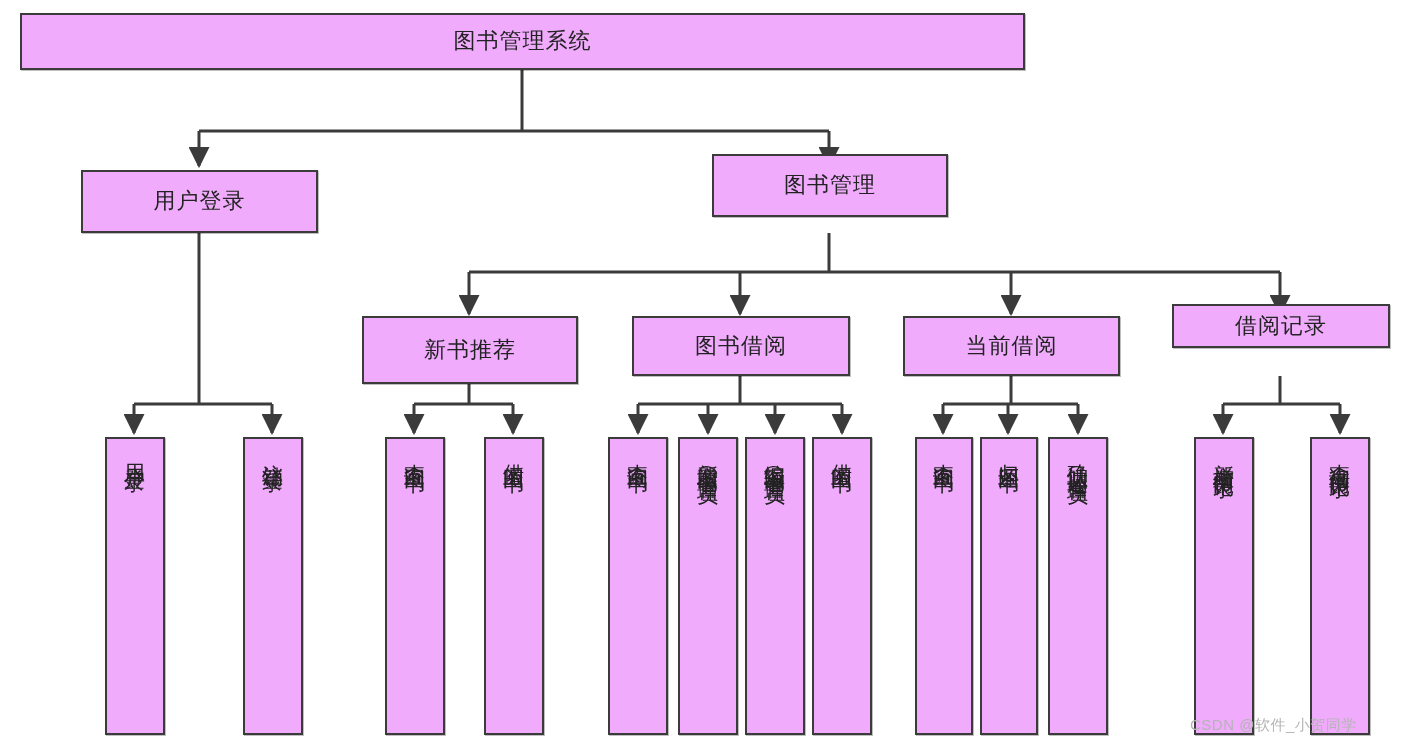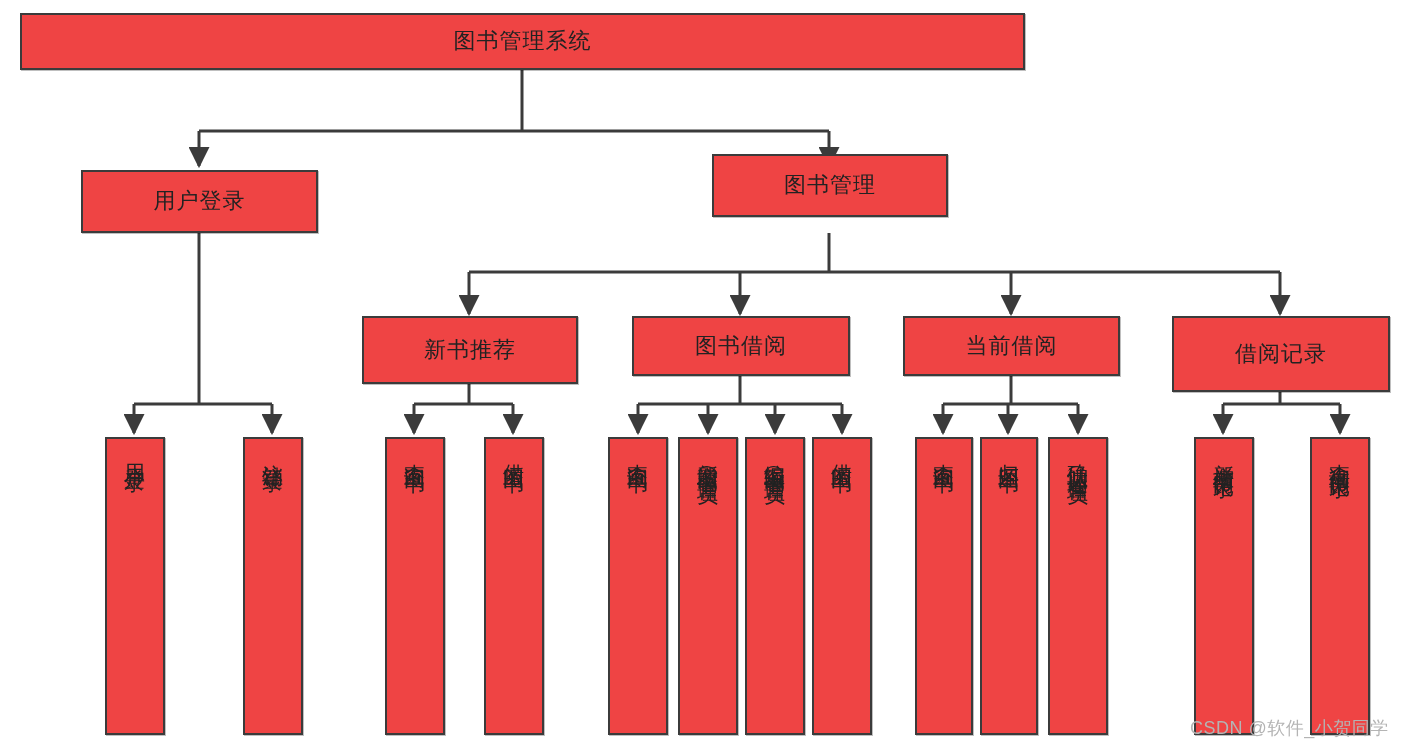--- a/index.html
+++ b/index.html
@@ -21,21 +21,21 @@
     position: absolute;
     left: 0;
     top: 0;
     width: 1405px;
     height: 747px;
     pointer-events: none;
   }
   .node {
     position: absolute;
     box-sizing: border-box;
-    background: #ef4444;
+    background: #f0abfc;
     border: 2px solid #3b3b3b;
     display: flex;
     align-items: center;
     justify-content: center;
     color: #2b2b2b;
     box-shadow: 1px 1px 0 rgba(0,0,0,0.25);
   }
   .node .label {
     font-size: 22px;
     line-height: 1.22;
@@ -52,21 +52,21 @@
   }
   .node.vertical .label {
     writing-mode: vertical-rl;
     text-orientation: upright;
     font-size: 21px;
     letter-spacing: 3px;
     line-height: 1;
   }
   .watermark {
     position: absolute;
-    font-size: 18px;
+    font-size: 15px;
     color: #b4b4b4;
     white-space: nowrap;
     letter-spacing: 0.5px;
   }
 </style>
 </head>
 <body>
 
 <div id="canvas">
 
@@ -136,21 +136,21 @@
 
   <div class="node horizontal" style="left:362px; top:316px; width:216px; height:68px;">
     <span class="label">新书推荐</span>
   </div>
   <div class="node horizontal" style="left:632px; top:316px; width:218px; height:60px;text-align:right;">
     <span class="label">图书借阅</span>
   </div>
   <div class="node horizontal" style="left:903px; top:316px; width:217px; height:60px;">
     <span class="label">当前借阅</span>
   </div>
-  <div class="node horizontal" style="left:1172px; top:316px; width:218px; height:76px;">
+  <div class="node horizontal" style="left:1172px; top:304px; width:218px; height:44px;">
     <span class="label">借阅记录</span>
   </div>
 
   <div class="node vertical" style="left:105px; top:437px; width:60px; height:298px;">
     <span class="label">用户登录</span>
   </div>
   <div class="node vertical" style="left:243px; top:437px; width:60px; height:298px;">
     <span class="label">注销登录</span>
   </div>
 

